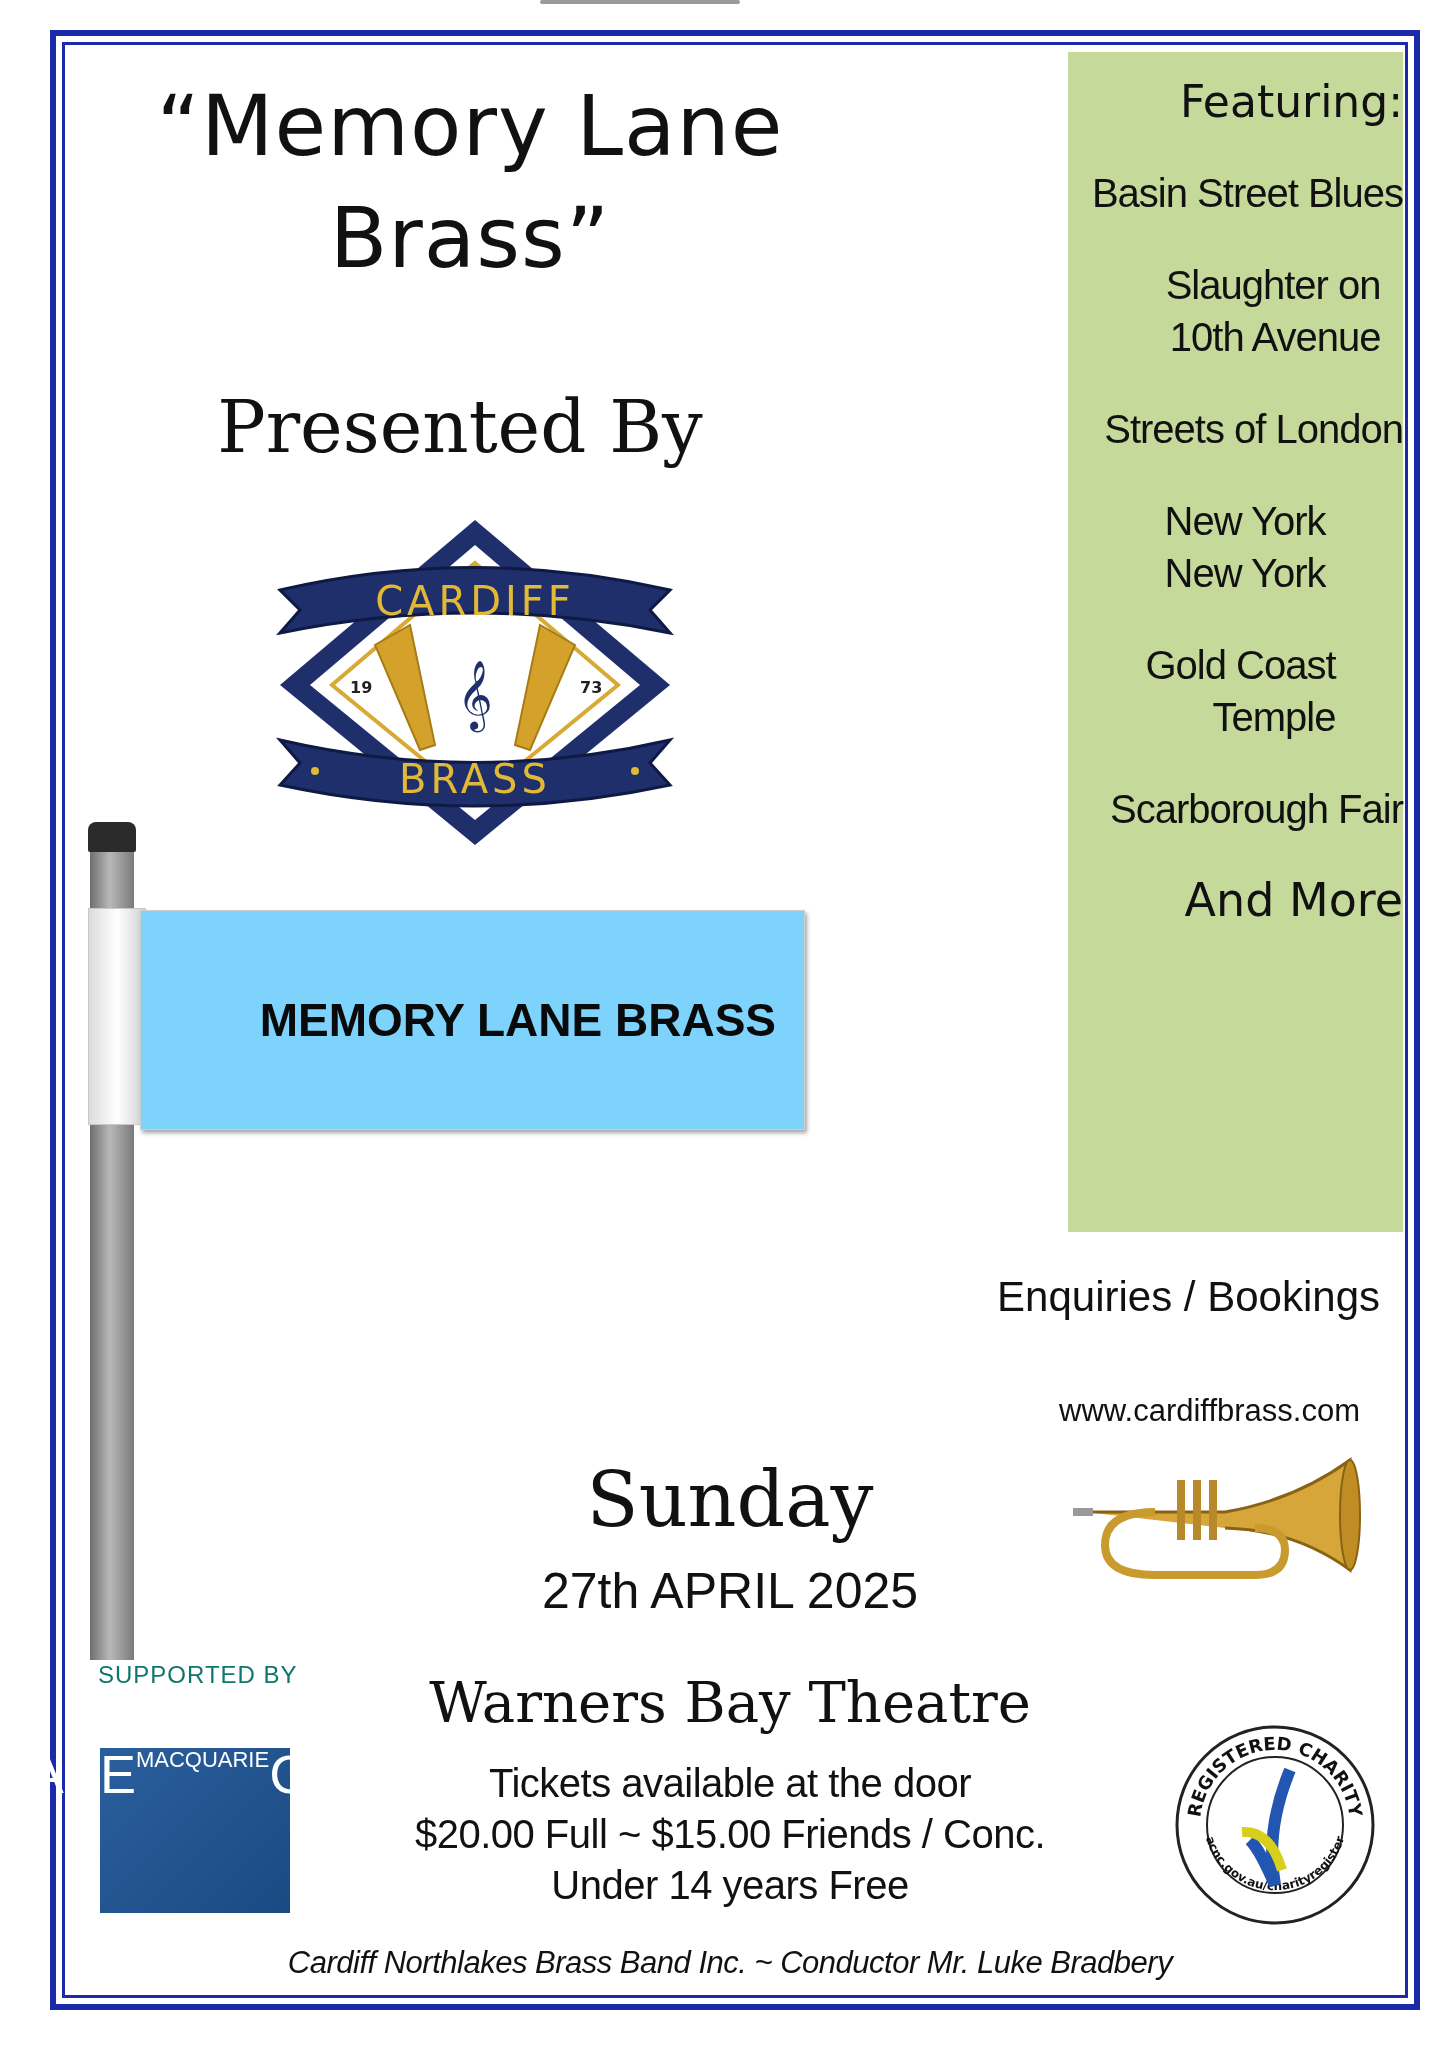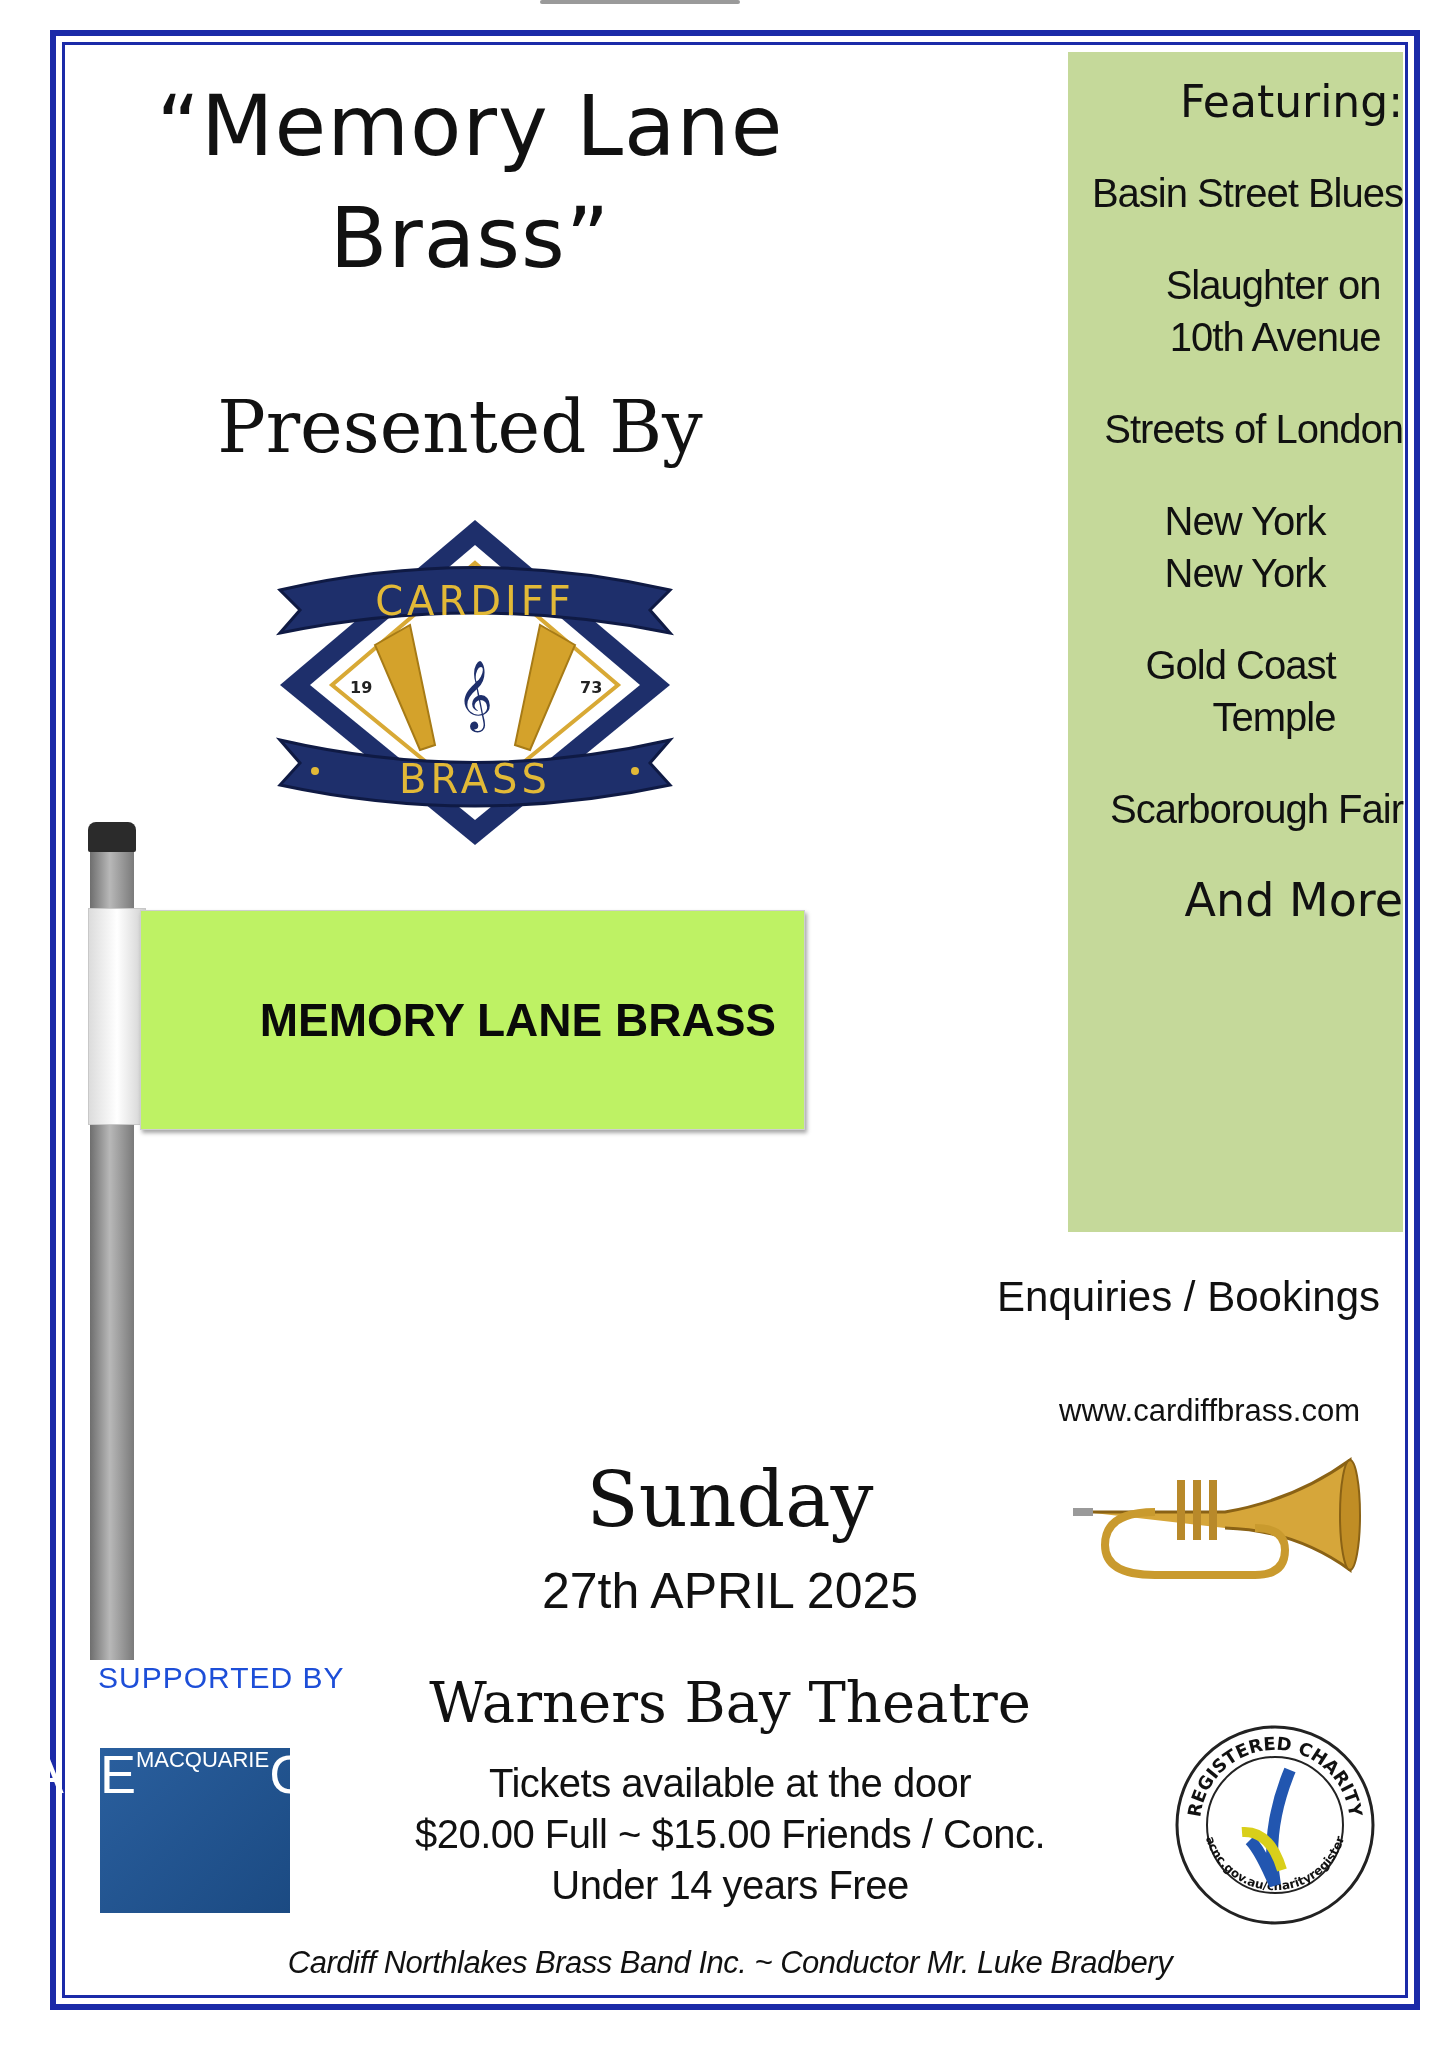--- a/index.html
+++ b/index.html
@@ -30,21 +30,21 @@
     position:absolute; left:90px; top:825px; width:44px; height:835px;
     background:linear-gradient(90deg,#6e6e6e,#b8b8b8 45%,#7a7a7a);
     border-radius:6px 6px 0 0;
   }
   .pole-cap { position:absolute; left:88px; top:822px; width:48px; height:30px; background:#2b2b2b; border-radius:8px 8px 2px 2px; }
   .sign-bracket {
     position:absolute; left:88px; top:908px; width:56px; height:215px;
     background:linear-gradient(90deg,#dcdcdc,#ffffff 50%,#d0d0d0); border:1px solid #c8c8c8;
   }
   .sign {
-    position:absolute; left:140px; top:910px; width:665px; height:220px; background:#bef264;
+    position:absolute; left:140px; top:910px; width:665px; height:220px; background:#7dd3fc;
     border:1px solid #cfcfcf; box-shadow:2px 3px 4px rgba(0,0,0,0.35);
     display:flex; align-items:center; justify-content:flex-end; padding-right:28px; box-sizing:border-box;
   }
   .sign-text { font-weight:bold; font-size:46px; letter-spacing:0px; color:#0a0a0a; }
   .featuring {
     position:absolute; left:1068px; top:52px; width:335px; height:1180px;
     background:#c5d99a; box-sizing:border-box; text-align:right;
   }
   .feat-head {
     font-family:"DejaVu Sans", sans-serif; font-size:44px; margin-top:24px; padding-left:70px;
@@ -58,21 +58,21 @@
   .sunday {
     position:absolute; left:480px; top:1455px; width:500px; text-align:center;
     font-family:"DejaVu Serif", serif; font-size:76px;
   }
   .date { position:absolute; left:480px; top:1562px; width:500px; text-align:center; font-size:50px; }
   .venue {
     position:absolute; left:360px; top:1670px; width:740px; text-align:center;
     font-family:"DejaVu Serif", serif; font-size:56px; 
   }
   .tickets { position:absolute; left:330px; top:1758px; width:800px; text-align:center; font-size:40px; line-height:51px; letter-spacing:-0.5px; }
-  .supported { position:absolute; left:98px; top:1661px; font-size:30px; letter-spacing:1px; color:#1d4ed8; }
+  .supported { position:absolute; left:98px; top:1661px; font-size:24px; letter-spacing:1px; color:#0f766e; }
   .lmc {
     position:absolute; left:100px; top:1748px; width:190px; height:165px;
     background:linear-gradient(135deg,#2a5f9e,#1b4a82); color:#fff; text-align:center;
     display:flex; flex-direction:row; justify-content:center;
   }
   .lmc .big { font-size:54px; line-height:52px; }
   .lmc .small { font-size:22px; line-height:24px; }
   .charity { position:absolute; left:1170px; top:1720px; width:210px; height:210px; }
   .footer { position:absolute; left:100px; top:1945px; width:1260px; text-align:center; font-size:31px; font-style:italic; letter-spacing:-0.5px; }
 </style>

